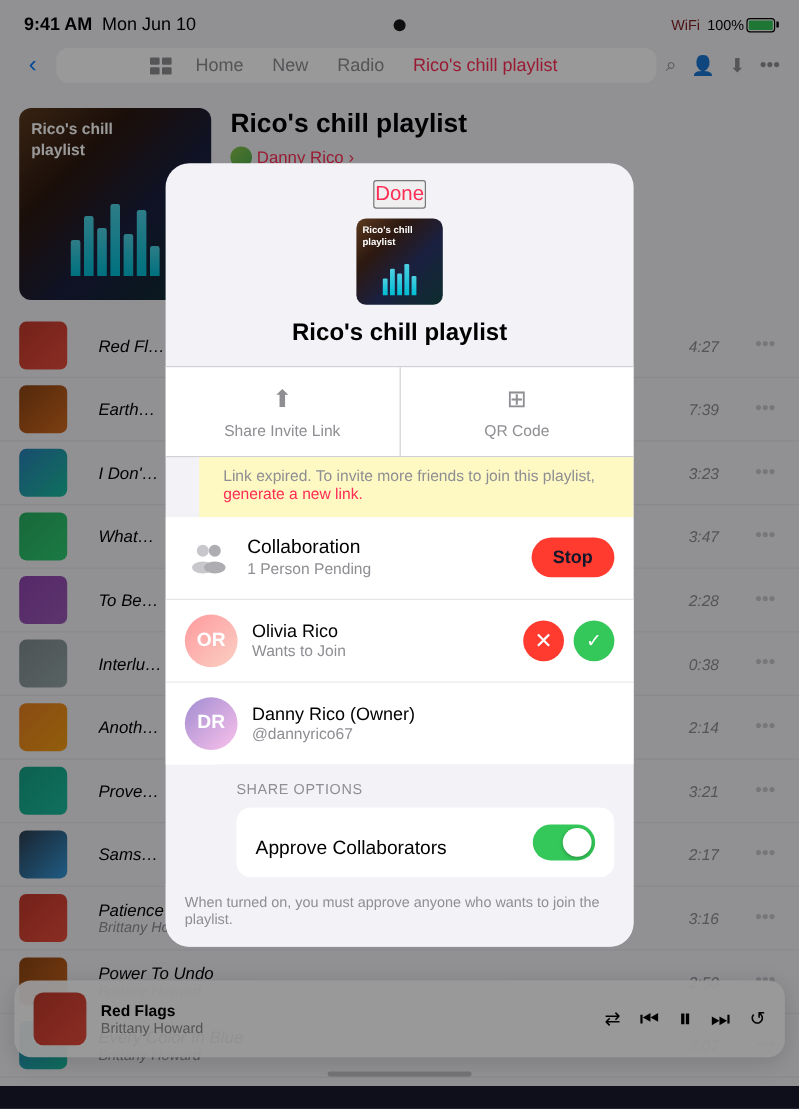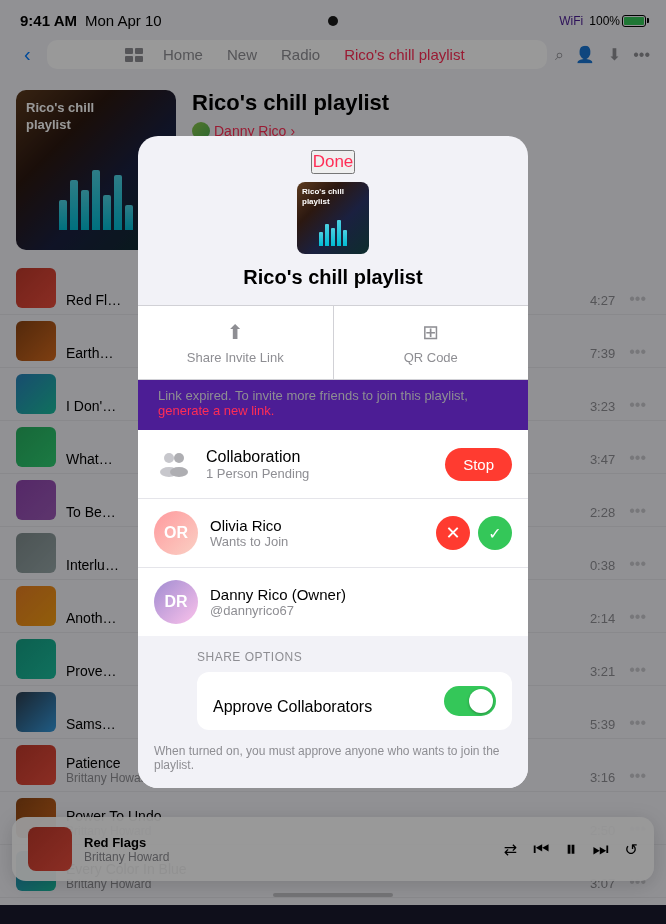--- a/index.html
+++ b/index.html
@@ -177,24 +177,25 @@
       border-radius: 50%;
       background: linear-gradient(135deg, #8bc34a, #4caf50);
     }
 
     
     .song-list {
       background: #f2f2f7;
     }
     .song-item {
       display: flex;
-      align-items: flex-end;
+      align-items: center;
       padding: 6px 16px;
-      gap: 10px;
+      gap: 26px;
       border-bottom: 0.5px solid #e5e5ea;
+      font-style: italic;
     }
     .song-thumb {
       width: 40px;
       height: 40px;
       border-radius: 6px;
       flex-shrink: 0;
     }
     .song-info {
       flex: 1;
       min-width: 0;
@@ -368,21 +369,22 @@
     .share-btn-label {
       font-size: 13px;
       color: #8e8e93;
     }
 
     
     .link-expired {
       padding: 8px 20px 12px;
       font-size: 13px;
       color: #8e8e93;
-      background: #4c1d95;
+      background: #fef9c3;
+      margin-left: 28px;
     }
     .link-expired a {
       color: #ff2d55;
       text-decoration: none;
     }
 
     
     .collab-section {
       background: #fff;
       margin: 0;
@@ -409,26 +411,26 @@
       font-size: 16px;
       font-weight: 500;
       color: #000;
     }
     .collab-subtitle {
       font-size: 13px;
       color: #8e8e93;
     }
     .stop-btn {
       background: #ff3b30;
-      color: #ffffff;
+      color: #0f172a;
       border: none;
       border-radius: 20px;
       padding: 8px 18px;
       font-size: 15px;
-      font-weight: 400;
+      font-weight: 700;
       cursor: pointer;
     }
 
     
     .person-row {
       display: flex;
       align-items: center;
       padding: 12px 16px;
       border-bottom: 0.5px solid #e5e5ea;
       background: #fff;
@@ -578,25 +580,25 @@
     }
   </style>
 </head>
 <body>
 
 <div class="bg-app">
 
   <div class="status-bar">
     <div style="display:flex;align-items:center;gap:2px;">
       <span class="status-time">9:41 AM</span>
-      <span class="status-date">Mon Apr 10</span>
+      <span class="status-date">Mon Jun 10</span>
     </div>
     <div style="position:absolute;left:50%;transform:translateX(-50%);width:10px;height:10px;background:#1a1a1a;border-radius:50%;"></div>
     <div class="status-right">
-      <span style="font-size:12px;color:#4c1d95;">WiFi</span>
+      <span style="font-size:12px;color:#7f1d1d;">WiFi</span>
       <div style="display:flex;align-items:center;gap:2px;">
         <span style="font-size:12px;color:#000;">100%</span>
         <div class="battery">
           <div class="battery-fill"></div>
         </div>
       </div>
     </div>
   </div>
 
   <div class="nav-bar">
@@ -707,21 +709,21 @@
         <div class="song-name">Prove…</div>
       </div>
       <span class="song-duration">3:21</span>
       <span class="song-more">•••</span>
     </div>
     <div class="song-item">
       <div class="song-thumb thumb-indigo" style="width:40px;height:40px;border-radius:6px;"></div>
       <div class="song-info">
         <div class="song-name">Sams…</div>
       </div>
-      <span class="song-duration">5:39</span>
+      <span class="song-duration">2:17</span>
       <span class="song-more">•••</span>
     </div>
     <div class="song-item">
       <div class="song-thumb thumb-red" style="width:40px;height:40px;border-radius:6px;"></div>
       <div class="song-info">
         <div class="song-name">Patience</div>
         <div class="song-artist">Brittany Howard</div>
       </div>
       <span class="song-duration">3:16</span>
       <span class="song-more">•••</span>

